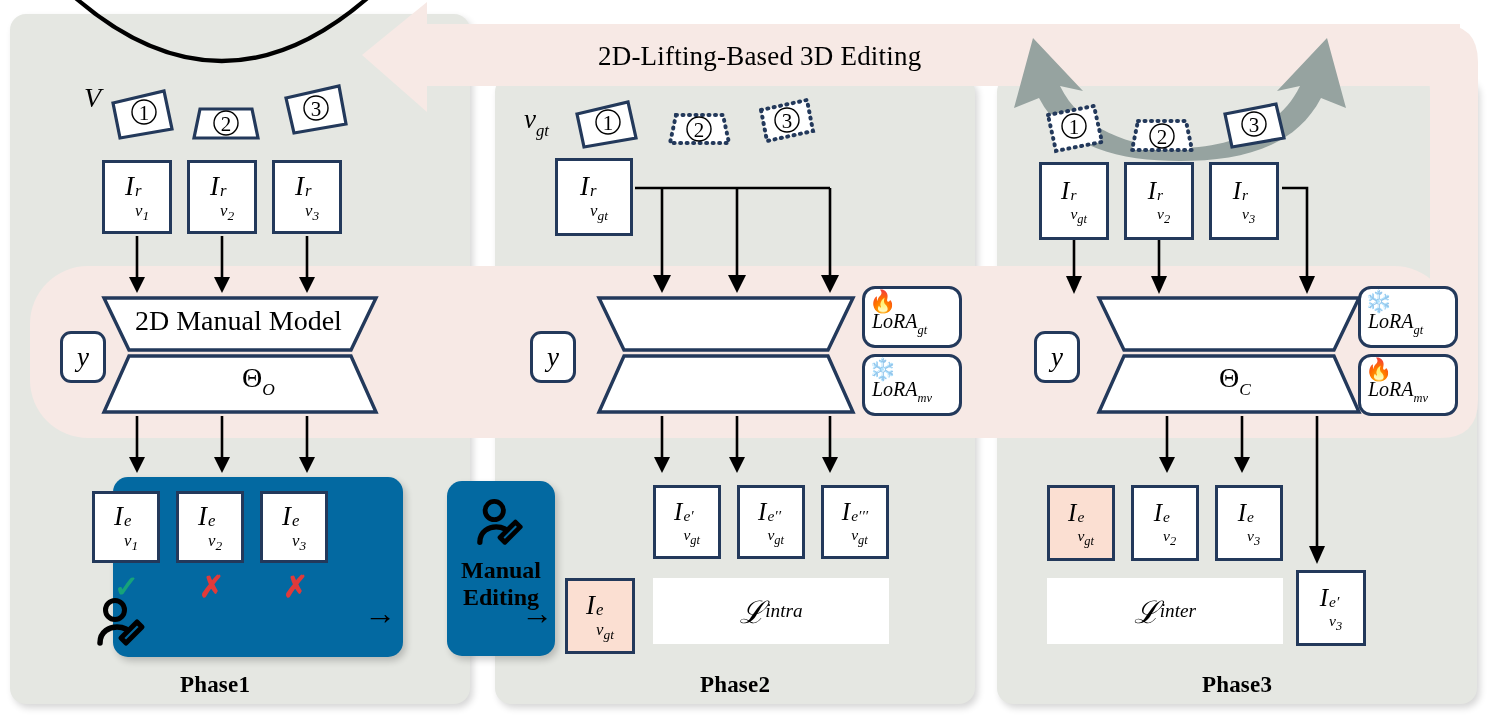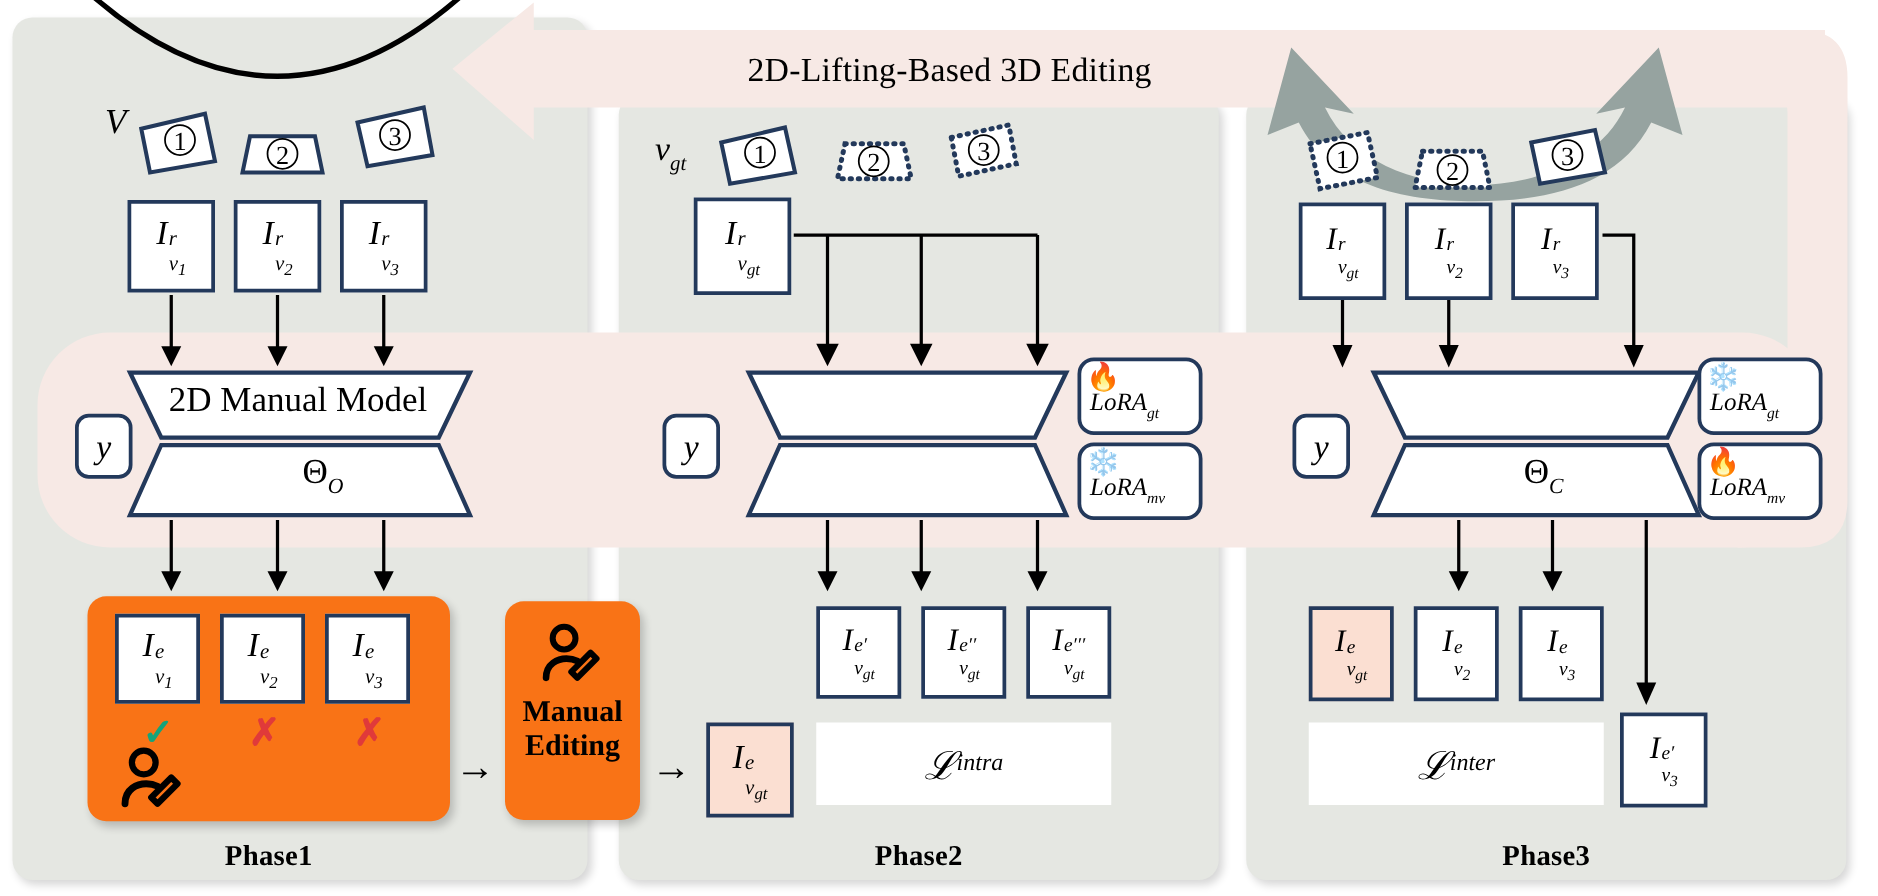--- a/index.html
+++ b/index.html
@@ -52,22 +52,23 @@
   }
   .lora .badge{position:absolute;left:4px;top:2px;font-size:22px;line-height:1;}
 
   .whitebar{
     position:absolute;background:#fff;
     display:flex;align-items:center;justify-content:center;
     font-size:31px;font-style:italic;
   }
 
   .softbox{
-    position:absolute;background:#f97316;border-radius:15px;
+    position:absolute;background:#0369a1;border-radius:15px;
     box-shadow:3px 4px 7px rgba(0,0,0,.2);
+    margin-left:43px;
   }
 
   .phaselabel{
     position:absolute;font-weight:bold;font-size:23px;letter-spacing:.2px;
     text-align:center;
   }
 
   .captiontxt{position:absolute;font-size:28px;white-space:nowrap;}
   .banner-title{
     position:absolute;font-size:27px;white-space:nowrap;letter-spacing:.2px;

